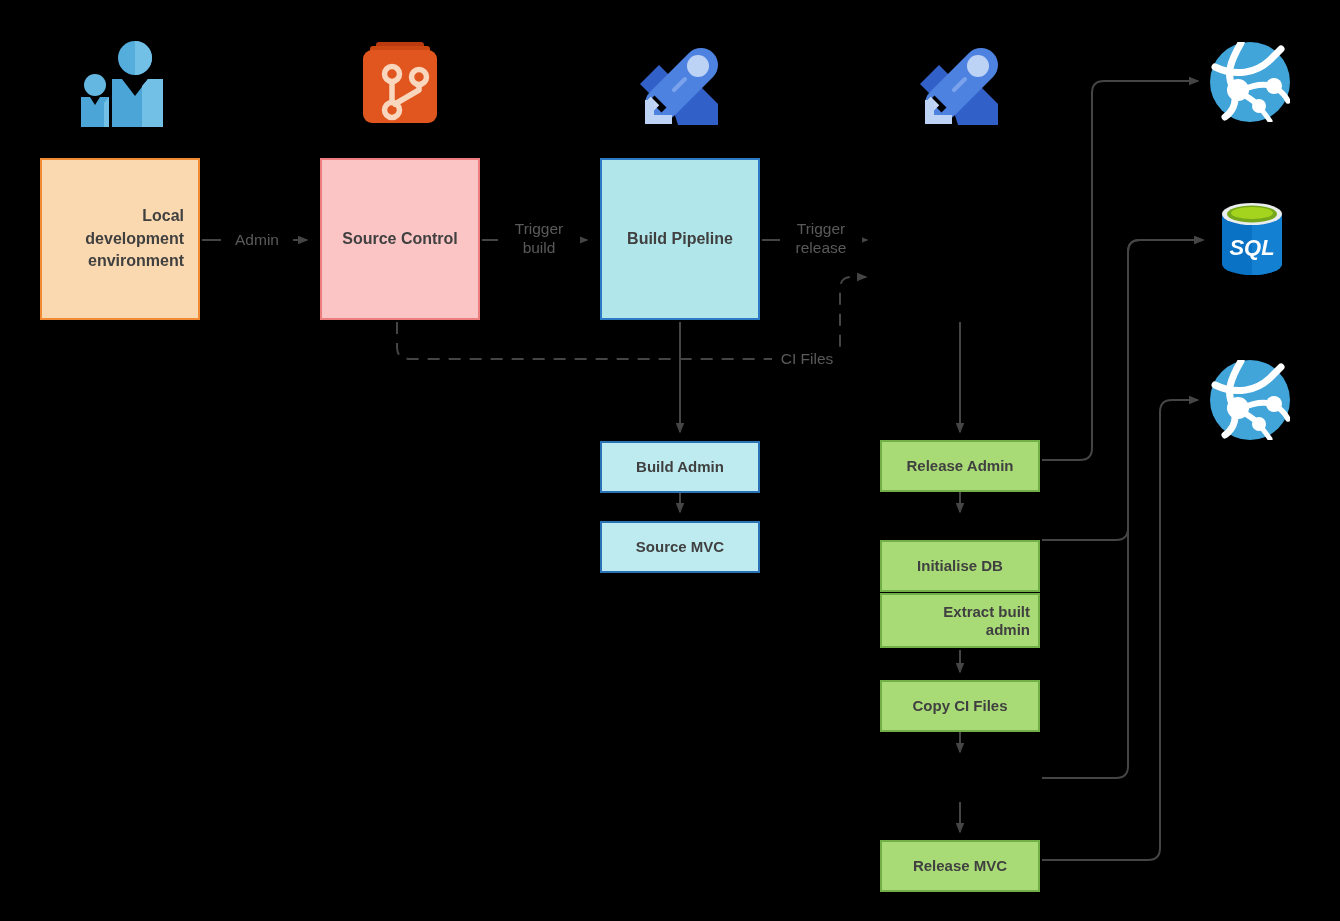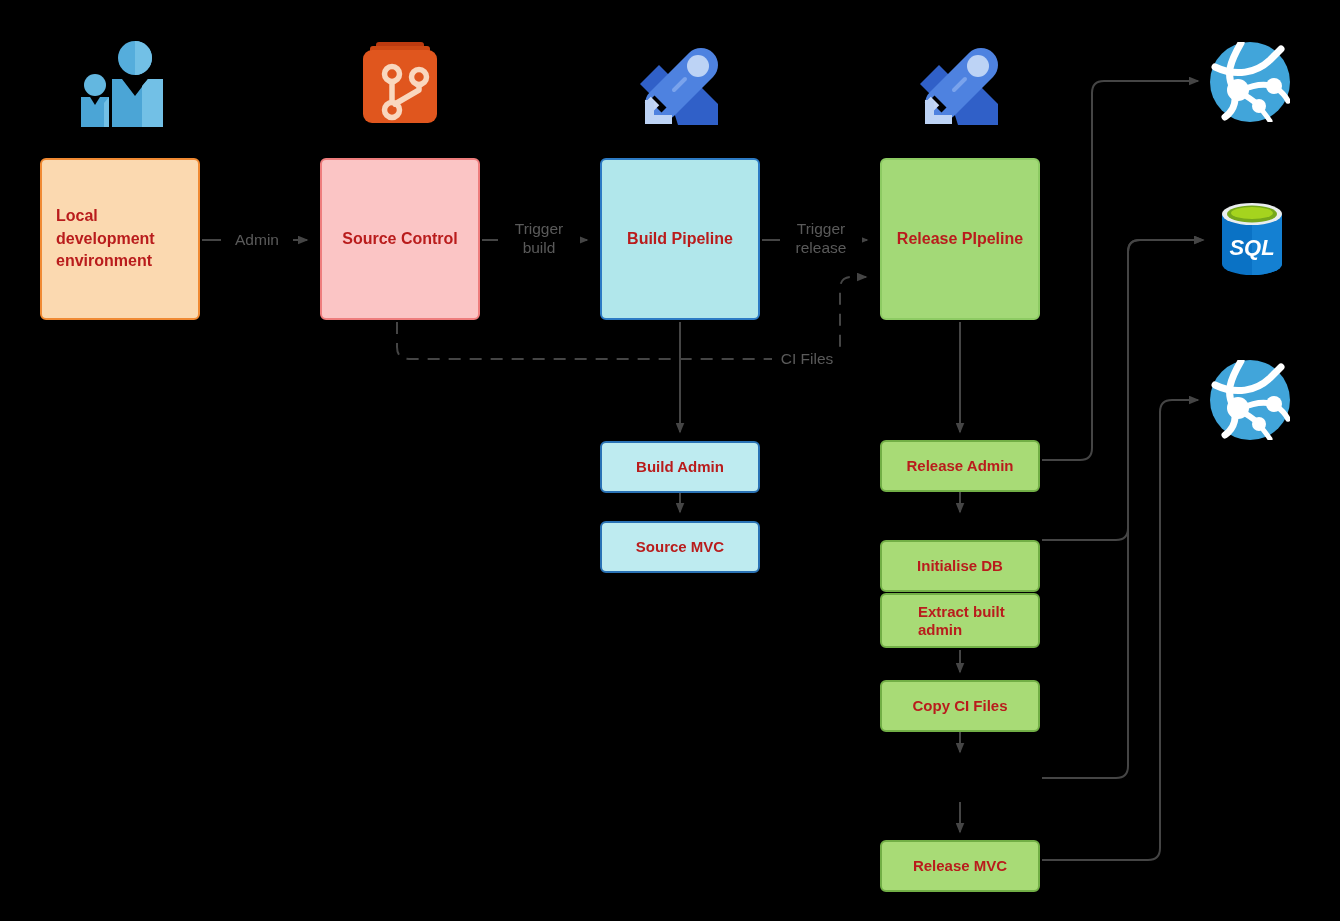--- a/index.html
+++ b/index.html
@@ -1,21 +1,21 @@
 <!DOCTYPE html>
 <html><head>
 <meta charset="utf-8">
 <style>
   html,body{margin:0;padding:0;background:#000;}
   .canvas{position:relative;width:1340px;height:921px;background:#000;overflow:hidden;
           font-family:"Liberation Sans",sans-serif;}
   .edges{position:absolute;left:0;top:0;width:1340px;height:921px;}
   .node{position:absolute;display:flex;align-items:center;justify-content:center;
-        text-align:left;box-sizing:border-box;border-radius:6px;border:2px solid;
-        color:#b91c1c;font-weight:bold;}
+        text-align:right;box-sizing:border-box;border-radius:0;border:2px solid;
+        color:#404040;font-weight:bold;}
   .node.big{width:160px;height:162px;font-size:16px;line-height:1.4;padding:0 14px;}
   .node.small{width:160px;height:52px;font-size:15px;line-height:1.2;padding:0 8px;}
   .node.tall{height:55px;padding-left:36px;}
   .n-orange{background:#FBD9B0;border-color:#F08A33;}
   .n-pink{background:#FBC5C5;border-color:#EE7D7D;}
   .n-cyan-big{background:#B1E7EB;border-color:#2D7BC4;}
   .n-green-big{background:#A3D977;border-color:#8DCB63;}
   .n-cyan-sm{background:#BEEBF0;border-color:#2A72B5;}
   .n-green-sm{background:#A8DB76;border-color:#72AF46;}
   .edge-label{position:absolute;background:#000;color:#5A5A5A;font-size:15.5px;
@@ -133,21 +133,20 @@
       <path d="M51,67 C 55,72 58,76 60,79" stroke-width="5"></path>
     </g>
     <circle cx="28" cy="48" r="11" fill="#fff"></circle>
     <circle cx="64" cy="44" r="8" fill="#fff"></circle>
     <circle cx="49" cy="64" r="7" fill="#fff"></circle>
   </svg>
 
   <div class="node big n-orange" style="left:40px;top:158px">Local development environment</div>
   <div class="node big n-pink" style="left:320px;top:158px">Source Control</div>
   <div class="node big n-cyan-big" style="left:600px;top:158px">Build Pipeline</div>
-  <div class="node big n-green-big" style="left:880px;top:158px">Release PIpeline</div>
 
   <div class="node small n-cyan-sm" style="left:600px;top:441px">Build Admin</div>
   <div class="node small n-cyan-sm" style="left:600px;top:521px">Source MVC</div>
 
   <div class="node small n-green-sm" style="left:880px;top:440px">Release Admin</div>
   <div class="node small n-green-sm" style="left:880px;top:540px">Initialise DB</div>
   <div class="node small tall n-green-sm" style="left:880px;top:593px">Extract built admin</div>
   <div class="node small n-green-sm" style="left:880px;top:680px">Copy CI Files</div>
   <div class="node small n-green-sm" style="left:880px;top:840px">Release MVC</div>
 

